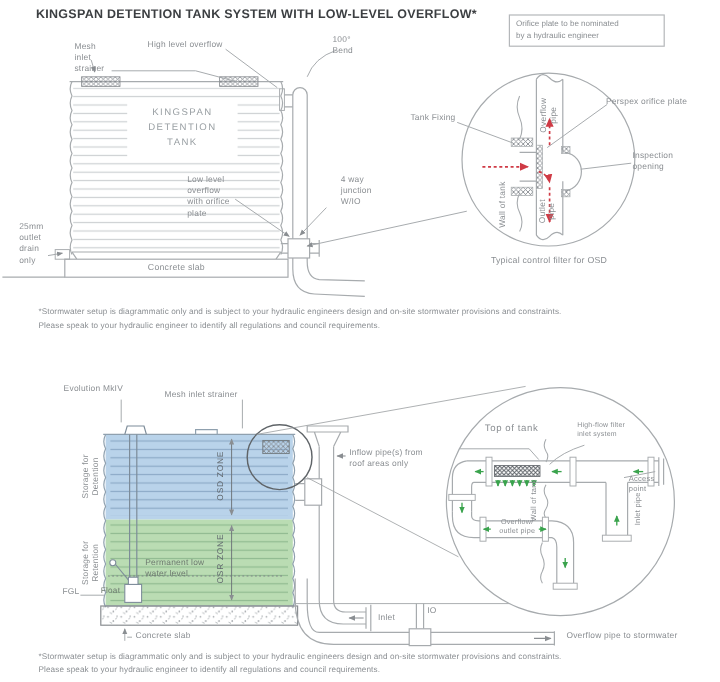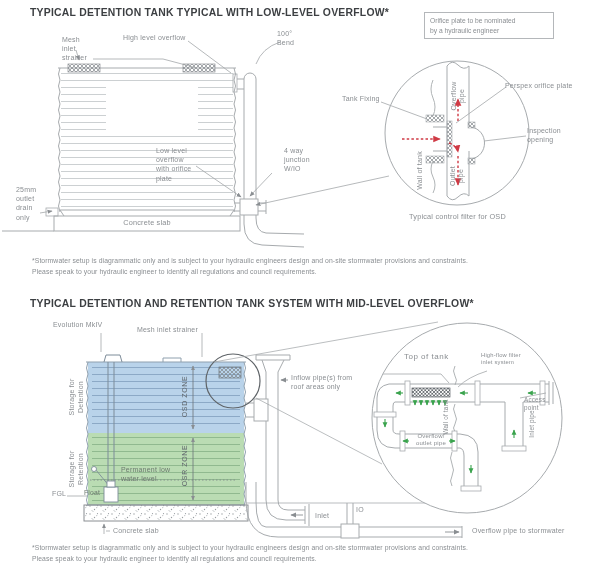--- a/index.html
+++ b/index.html
@@ -194,30 +194,33 @@
       <path d="M471 465 V473" marker-end="url(#aGr)"></path>
     </g>
     <g stroke="#a3a7aa" stroke-width="0.8">
       <path d="M383 374 H441 L449 383"></path>
       <path d="M487 371 Q468 377 458 387"></path>
       <path d="M520 398 L546 393"></path>
     </g>
   </g>
 </svg>
 
-<div class="ttl" style="left:30px;top:7px;">TYPICAL DETENTION TANK TYPICAL WITH LOW-LEVEL OVERFLOW*</div>
+<div class="ttl" style="left:30px;top:7px;">KINGSPAN DETENTION TANK SYSTEM WITH LOW-LEVEL OVERFLOW*</div>
 <div class="note" style="left:424px;top:12px;width:118px;">Orifice plate to be nominated
 by a hydraulic engineer</div>
 
 <div class="lb" style="left:62px;top:35px;">Mesh
 inlet
 strainer</div>
 <div class="lb" style="left:123px;top:33px;">High level overflow</div>
 <div class="lb" style="left:277px;top:29px;">100°
 Bend</div>
+<div class="lb ctr" style="left:106px;top:88px;width:92px;font-size:8px;letter-spacing:1.2px;line-height:1.55;color:#9aa0a4;">KINGSPAN
+DETENTION
+TANK</div>
 <div class="lb" style="left:156px;top:146px;">Low level
 overflow
 with orifice
 plate</div>
 <div class="lb" style="left:284px;top:146px;">4 way
 junction
 W/IO</div>
 <div class="lb" style="left:16px;top:185px;">25mm
 outlet
 drain
@@ -231,21 +234,20 @@
 <div class="lb rot" style="left:433px;top:87px;width:50px;height:18px;line-height:1.15;">Overflow
 pipe</div>
 <div class="lb rot" style="left:392px;top:166px;width:54px;height:9px;">Wall of tank</div>
 <div class="lb rot" style="left:437px;top:168px;width:40px;height:16px;line-height:1.15;">Outlet
 pipe</div>
 <div class="lb ctr" style="left:395px;top:212px;width:125px;font-size:7.3px;">Typical control filter for OSD</div>
 
 <div class="fn" style="left:32px;top:256px;width:520px;">*Stormwater setup is diagrammatic only and is subject to your hydraulic engineers design and on-site stormwater provisions and constraints.
 Please speak to your hydraulic engineer to identify all regulations and council requirements.</div>
 
-<div class="ttl" style="left:30px;top:298px;">TYPICAL DETENTION AND RETENTION TANK SYSTEM WITH MID-LEVEL OVERFLOW*</div>
 <div class="lb" style="left:53px;top:320px;">Evolution MkIV</div>
 <div class="lb" style="left:137px;top:325px;">Mesh inlet strainer</div>
 <div class="lb rot" style="left:45px;top:388px;width:64px;height:18px;line-height:1.25;">Storage for
 Detention</div>
 <div class="lb rot" style="left:45px;top:460px;width:64px;height:18px;line-height:1.25;">Storage for
 Retention</div>
 <div class="lb rot" style="left:156px;top:392px;width:56px;height:9px;color:#5f666c;letter-spacing:.6px;">OSD ZONE</div>
 <div class="lb rot" style="left:156px;top:461px;width:56px;height:9px;color:#5f666c;letter-spacing:.6px;">OSR ZONE</div>
 <div class="lb" style="left:121px;top:465px;color:#6e7a70;">Permanent low
 water level</div>

